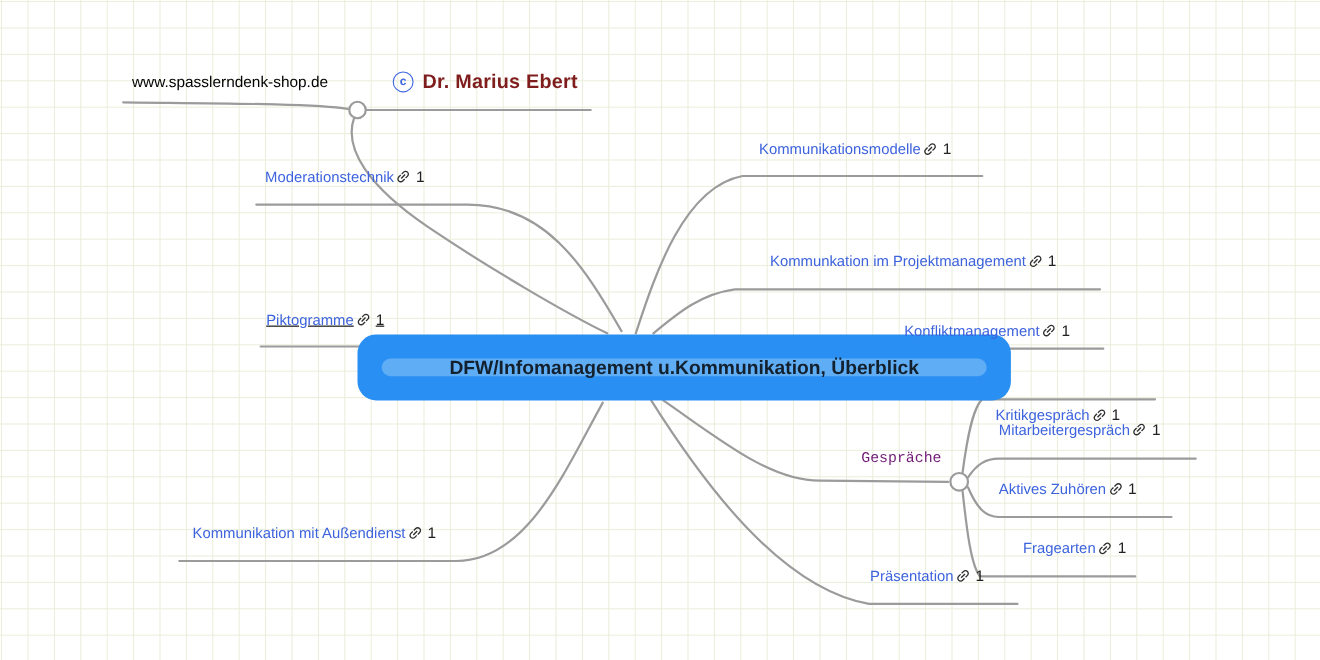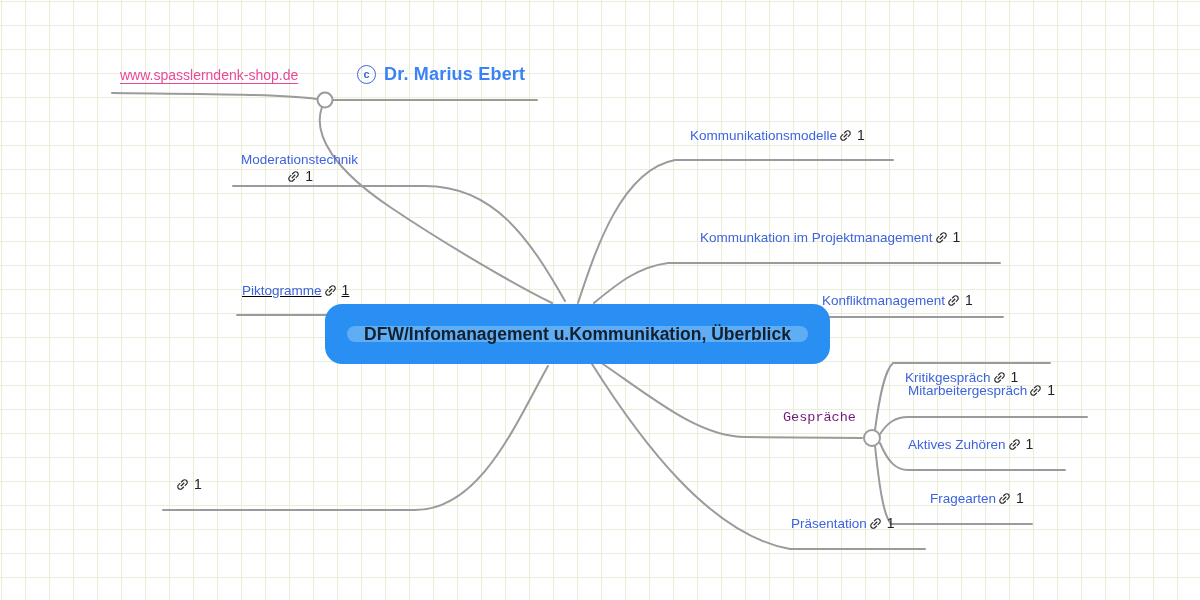--- a/index.html
+++ b/index.html
@@ -13,33 +13,33 @@
     background-size:24px 24px;
     background-position:1px 1px;
   }
   svg.wires{position:absolute;left:0;top:0;z-index:1;}
   .wire{stroke:#9b9b9b;stroke-width:2;fill:none;stroke-linecap:round;}
   .junction{fill:#ffffff;stroke:#9b9b9b;stroke-width:2;}
 
   .abs{position:absolute;z-index:3;}
 
   .site-link{
-    font-size:14px;color:#ec4899;text-decoration:underline;
+    font-size:14px;color:#000000;
     text-underline-offset:3px;cursor:pointer;
   }
   .header-brand{display:flex;align-items:center;gap:8px;}
   .c-icon{
     width:17px;height:17px;border:1.6px solid #3d66e2;border-radius:50%;
     display:flex;align-items:center;justify-content:center;
     font-size:11px;font-weight:bold;color:#3d66e2;line-height:1;
   }
-  .brand-name{font-size:18px;font-weight:bold;color:#3b82f6;letter-spacing:.2px;}
+  .brand-name{font-size:18px;font-weight:bold;color:#7f1d1d;letter-spacing:.2px;}
 
   .center-node{
-    left:325px;top:304px;width:505px;height:60px;
+    left:325px;top:304px;width:594px;height:60px;
     background:#2a8ff3;border-radius:17px;padding:22px;box-sizing:border-box;
     cursor:pointer;z-index:2;
   }
   .center-node-inner{
     width:100%;height:100%;background:#5fadf4;border-radius:11px;
     display:flex;align-items:center;justify-content:center;
   }
   .center-title{font-size:17.5px;font-weight:bold;color:#13202e;white-space:nowrap;}
 
   .branch-row{display:flex;align-items:center;gap:1px;white-space:nowrap;}
@@ -79,21 +79,21 @@
   <span class="c-icon">c</span>
   <span class="brand-name">Dr. Marius Ebert</span>
 </div>
 
 <div class="abs center-node">
   <div class="center-node-inner">
     <span class="center-title">DFW/Infomanagement u.Kommunikation, Überblick</span>
   </div>
 </div>
 
-<div class="abs branch-row" style="left:241px;top:152px;flex-direction:column;">
+<div class="abs branch-row" style="left:241px;top:152px;">
   <span class="branch-label">Moderationstechnik</span>
   <span class="linkwrap">
     <svg class="link-icon" viewBox="0 0 24 24">
         <path fill="#2e2e2e" d="M3.9,12c0-1.71,1.39-3.1,3.1-3.1h4V7H7c-2.76,0-5,2.24-5,5s2.24,5,5,5h4v-1.9H7C5.29,15.1,3.9,13.71,3.9,12z M8,13h8v-2H8V13z M17,7h-4v1.9h4c1.71,0,3.1,1.39,3.1,3.1s-1.39,3.1-3.1,3.1h-4V17h4c2.76,0,5-2.24,5-5S19.76,7,17,7z"></path>
       </svg>
     <span class="link-count">1</span>
   </span>
 </div>
 
 <div class="abs branch-row" style="left:690px;top:127px;">
@@ -130,20 +130,21 @@
   <span class="branch-label">Piktogramme</span>
   <span class="linkwrap">
     <svg class="link-icon" viewBox="0 0 24 24">
         <path fill="#2e2e2e" d="M3.9,12c0-1.71,1.39-3.1,3.1-3.1h4V7H7c-2.76,0-5,2.24-5,5s2.24,5,5,5h4v-1.9H7C5.29,15.1,3.9,13.71,3.9,12z M8,13h8v-2H8V13z M17,7h-4v1.9h4c1.71,0,3.1,1.39,3.1,3.1s-1.39,3.1-3.1,3.1h-4V17h4c2.76,0,5-2.24,5-5S19.76,7,17,7z"></path>
       </svg>
     <span class="link-count">1</span>
   </span>
 </div>
 
 <div class="abs branch-row" style="left:175px;top:476px;">
+  <span class="branch-label">Kommunikation mit Außendienst</span>
   <span class="linkwrap">
     <svg class="link-icon" viewBox="0 0 24 24">
         <path fill="#2e2e2e" d="M3.9,12c0-1.71,1.39-3.1,3.1-3.1h4V7H7c-2.76,0-5,2.24-5,5s2.24,5,5,5h4v-1.9H7C5.29,15.1,3.9,13.71,3.9,12z M8,13h8v-2H8V13z M17,7h-4v1.9h4c1.71,0,3.1,1.39,3.1,3.1s-1.39,3.1-3.1,3.1h-4V17h4c2.76,0,5-2.24,5-5S19.76,7,17,7z"></path>
       </svg>
     <span class="link-count">1</span>
   </span>
 </div>
 
 <div class="abs branch-row" style="left:791px;top:515px;">
   <span class="branch-label">Präsentation</span>

